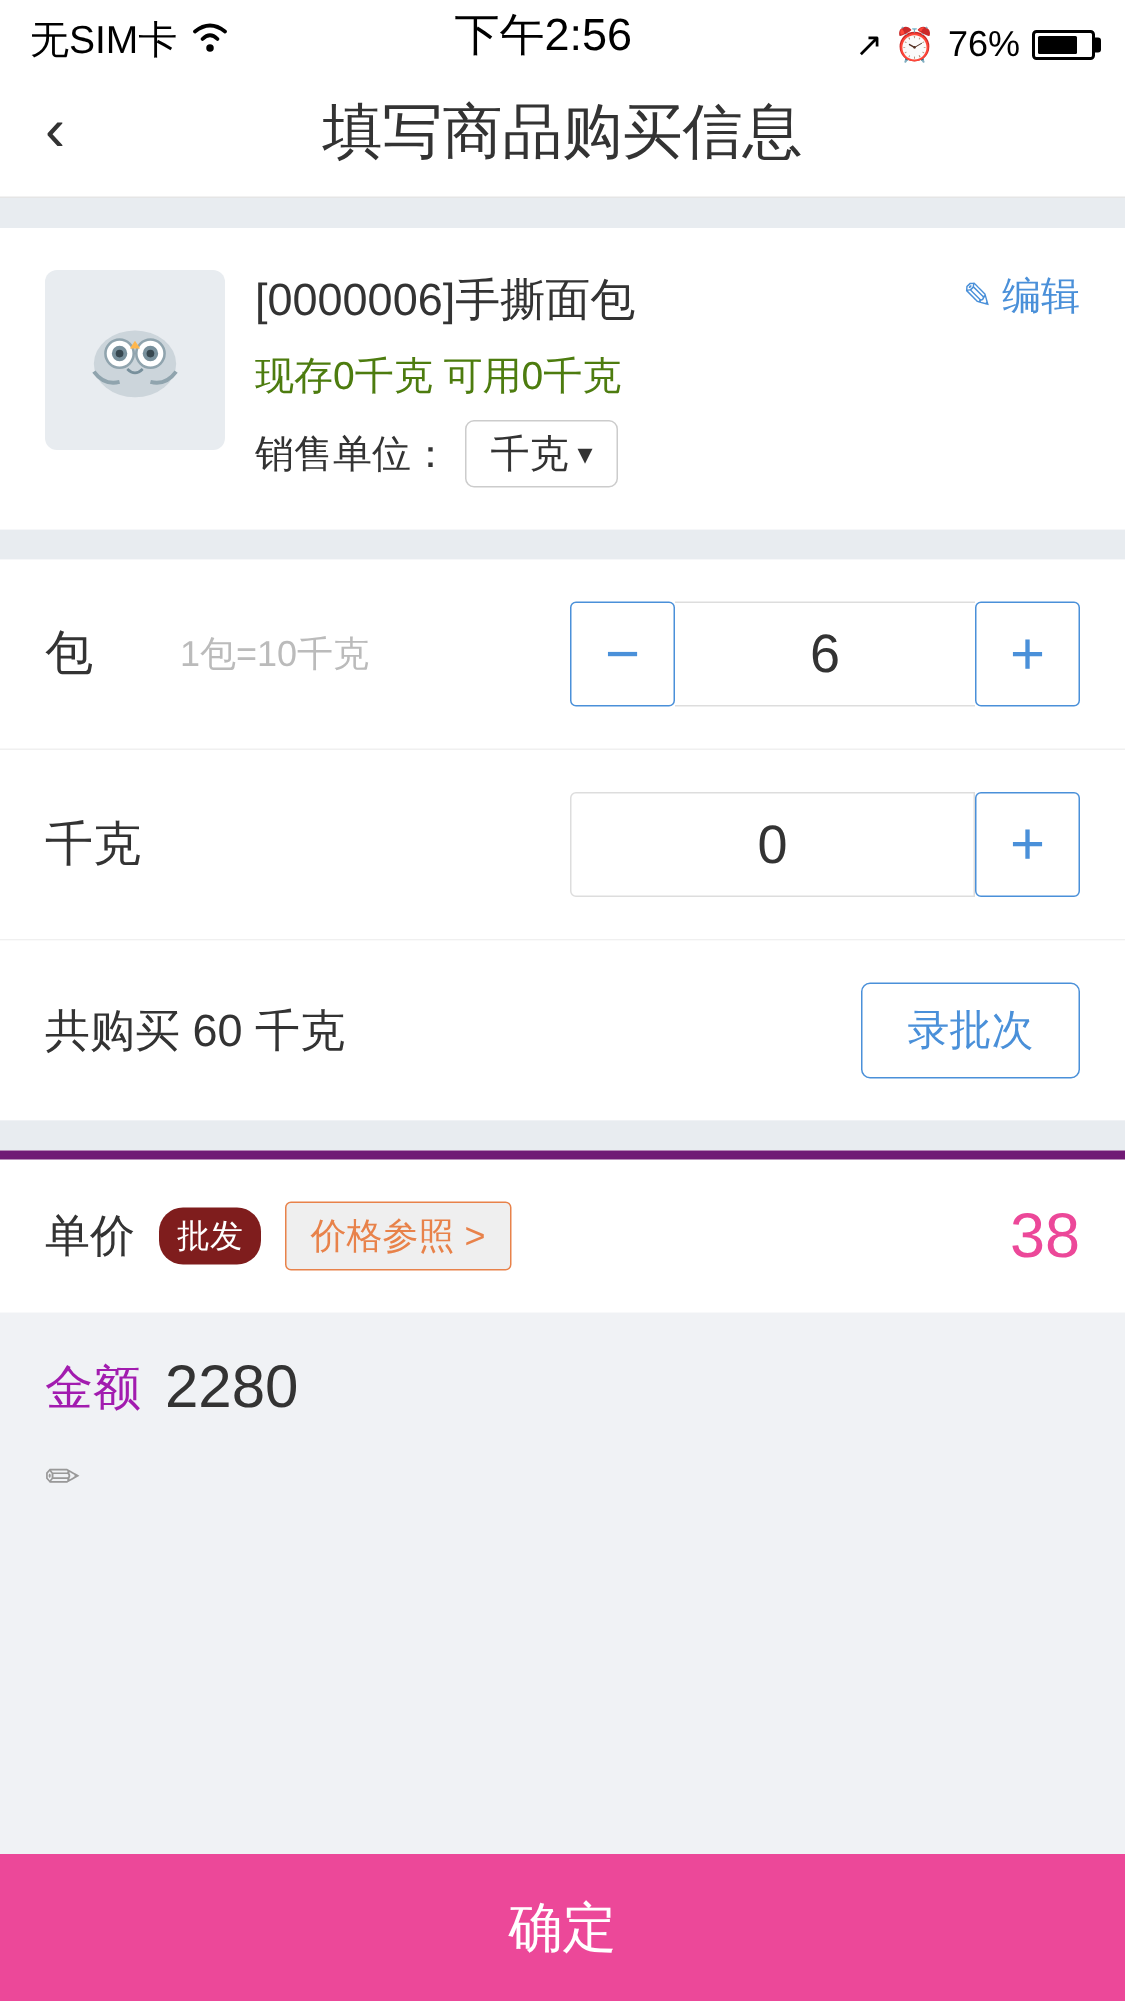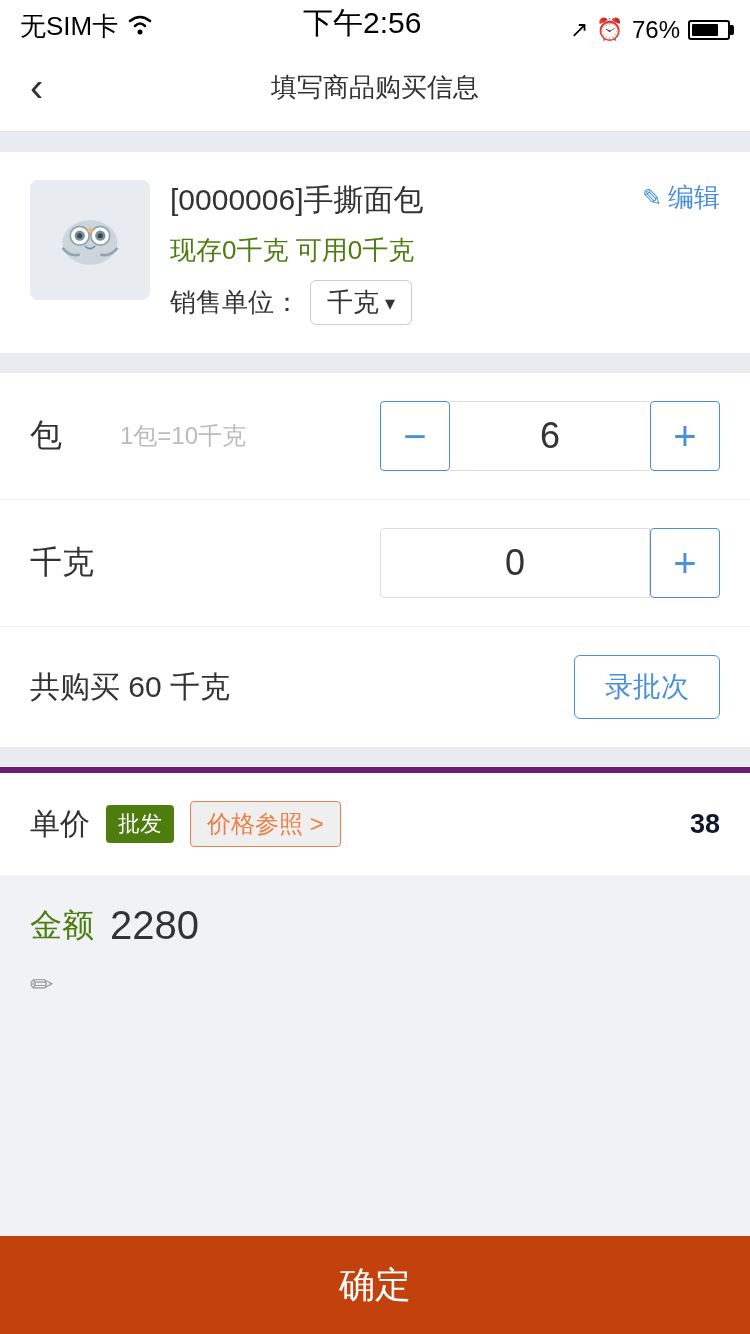--- a/index.html
+++ b/index.html
@@ -67,21 +67,21 @@
     .nav-back {
       font-size: 36px;
       color: #333;
       cursor: pointer;
       padding: 10px 10px 10px 0;
     }
     .nav-title {
       position: absolute;
       left: 50%;
       transform: translateX(-50%);
-      font-size: 26px;
+      font-size: 40px;
       font-weight: 500;
       color: #333;
     }
 
     
     .section-divider {
       height: 20px;
       background: #e8ecf0;
     }
 
@@ -244,60 +244,60 @@
       align-items: center;
       gap: 16px;
       position: relative;
       border-top: 6px solid #701a75;
     }
     .price-label {
       font-size: 30px;
       color: #333;
     }
     .price-tag {
-      background: #4d7c0f;
+      background: #7f1d1d;
       color: #fff;
       font-size: 22px;
       padding: 4px 12px;
-      border-radius: 4px;
+      border-radius: 16px;
     }
     .price-ref-btn {
       border: 1.5px solid #e8824a;
       color: #e8824a;
       border-radius: 4px;
       padding: 6px 16px;
       font-size: 24px;
       display: flex;
       align-items: center;
       gap: 4px;
       cursor: pointer;
     }
     .price-value {
       position: absolute;
       right: 30px;
-      font-size: 27px;
-      color: #0f172a;
-      font-weight: 700;
+      font-size: 42px;
+      color: #ec4899;
+      font-weight: 400;
     }
 
     
     .amount-section {
       background: #f0f2f5;
       padding: 28px 30px 0 30px;
       flex: 1;
     }
     .amount-row {
       display: flex;
       align-items: center;
       gap: 16px;
       margin-bottom: 20px;
     }
     .amount-label {
       font-size: 32px;
-      color: #4d7c0f;
+      color: #a21caf;
     }
     .amount-value {
       font-size: 40px;
       color: #333;
       font-weight: 500;
     }
     .remark-row {
       display: flex;
       align-items: center;
       gap: 12px;
@@ -308,21 +308,21 @@
       font-size: 28px;
     }
     .remark-text {
       font-size: 28px;
       color: #bbb;
     }
 
     
     .confirm-btn {
       height: 98px;
-      background: #c2410c;
+      background: #ec4899;
       color: #fff;
       font-size: 36px;
       display: flex;
       align-items: center;
       justify-content: center;
       cursor: pointer;
       border: none;
       width: 100%;
       margin-top: auto;
     }

